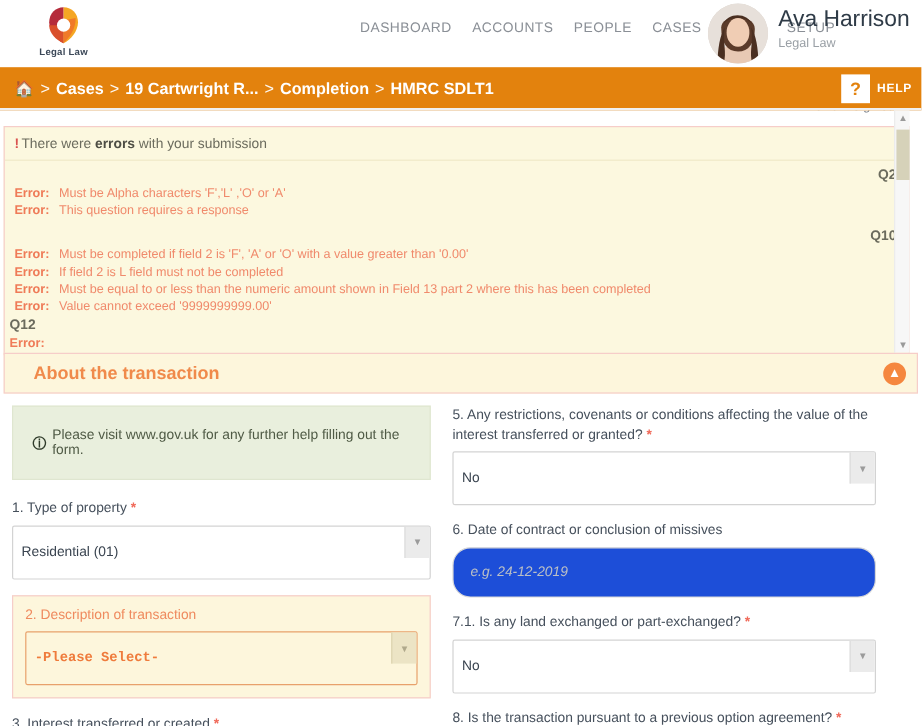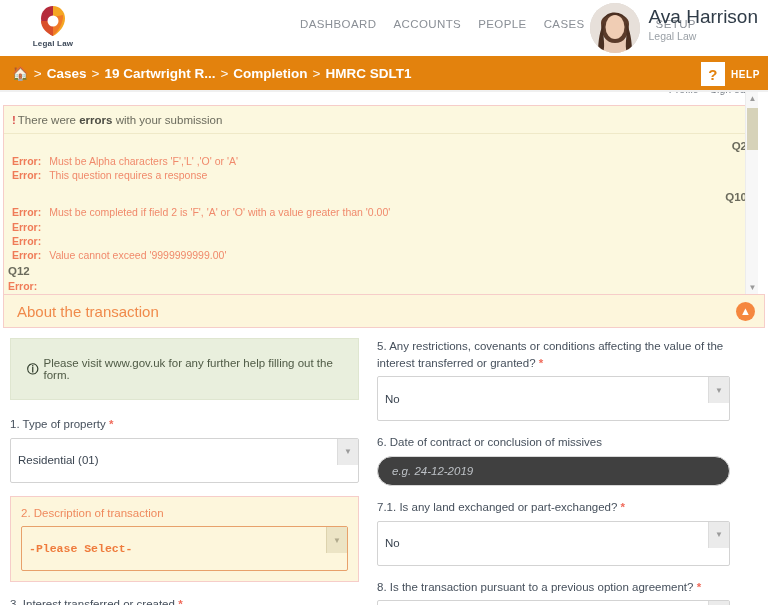--- a/index.html
+++ b/index.html
@@ -137,21 +137,21 @@
   .sectionhdr {
     position: relative;
     margin: 0 3px;
     height: 34px;
     background: #fdf6dc;
     border: 1px solid #f6cdc9;
     display: flex; align-items: center;
     padding: 0 12px;
   }
   .sectionhdr h2 {
-    margin: 1px; font-size: 15px; font-weight: normal; color: #f08a4b;
+    margin: 12px; font-size: 15px; font-weight: bold; color: #f08a4b;
   }
   .collapse-btn {
     position: absolute; right: 9px; top: 7px;
     width: 19px; height: 19px; border-radius: 50%;
     background: #f5873f; color: #ffffff;
     font-size: 11px; line-height: 19px; text-align: center;
   }
 
   
   .formwrap { display: flex; padding: 10px 12px 0 10px; gap: 18px; }
@@ -182,23 +182,23 @@
   }
   .caret {
     position: absolute; right: 1px; top: 1px;
     width: 21px; height: 26px;
     background: #ebebeb; border-left: 1px solid #dcdcdc;
     color: #9b9b9b; font-size: 8px;
     display: flex; align-items: center; justify-content: center;
     pointer-events: none;
   }
   input.datectl {
-    width: 100%; height: 30px;
+    width: 100%; height: 42px;
     border: 1px solid #d8d8d8; border-radius: 15px;
-    background: #404040; padding: 0 14px;
+    background: #1d4ed8; padding: 0 14px;
     font-family: "Liberation Sans", sans-serif; font-size: 11.5px;
     font-style: italic; color: #aeb3b9;
   }
   input.datectl::placeholder { color: #bcc0c5; font-style: italic; }
 
   
   .field.haserror {
     background: #fdf6dc;
     border: 1px solid #f6cdc9;
     padding: 8px 10px 10px 10px;
@@ -303,23 +303,25 @@
       </div>
 
       <div class="errgroup">
         <div class="errgroup-title">Q10</div>
         <div class="errline">
           <span class="lbl">Error:</span>
           <span>Must be completed if field 2 is 'F', 'A' or 'O' with a value greater than '0.00'</span>
         </div>
         <div class="errline">
           <span class="lbl">Error:</span>
-        </div>
-        <div class="errline">
-          <span class="lbl">Error:</span>
+          <span>If field 2 is L field must not be completed</span>
+        </div>
+        <div class="errline">
+          <span class="lbl">Error:</span>
+          <span>Must be equal to or less than the numeric amount shown in Field 13 part 2 where this has been completed</span>
         </div>
         <div class="errline">
           <span class="lbl">Error:</span>
           <span>Value cannot exceed '9999999999.00'</span>
         </div>
       </div>
 
     </div>
   </div>
 

